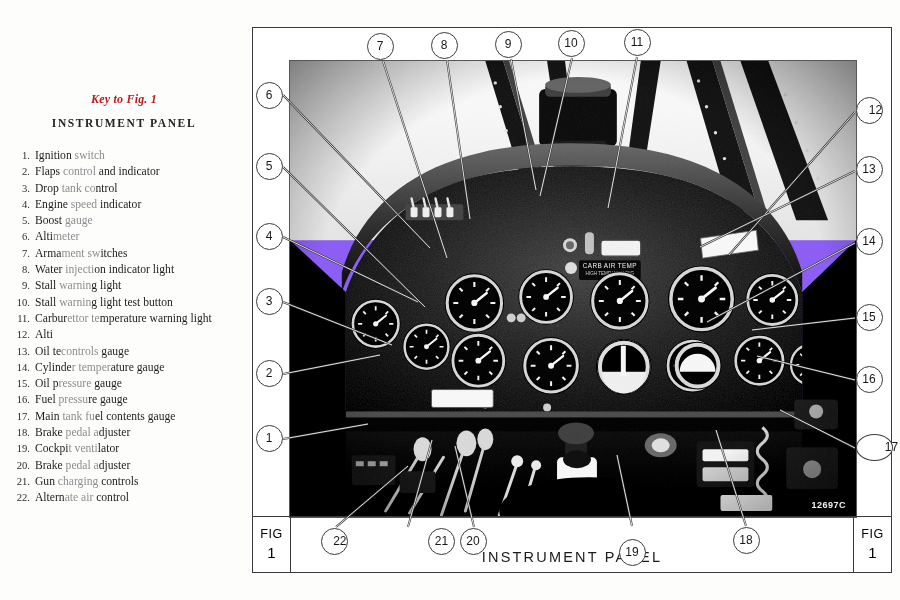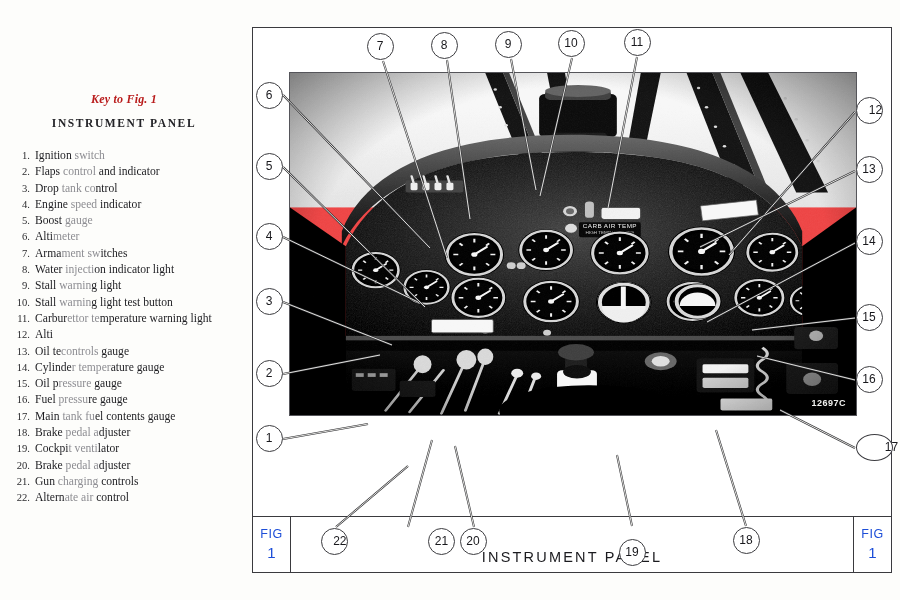--- a/index.html
+++ b/index.html
@@ -102,21 +102,21 @@
     position: absolute;
     bottom: 0;
     width: 38px;
     height: 56px;
     box-sizing: border-box;
     display: flex;
     flex-direction: column;
     align-items: center;
     justify-content: center;
     font-family: "Liberation Sans", sans-serif;
-    color: #1d4ed8;
+    color: #000000;
   }
   .fig-corner.left  { left: 0;  border-right: 1.4px solid #3a3a3e; }
   .fig-corner.right { right: 0; border-left: 1.4px solid #3a3a3e; }
   .fig-corner .fg { font-size: 12.5px; letter-spacing: 0.6px; }
   .fig-corner .fn { font-size: 15px; margin-top: 3px; }
 
   #figure-caption {
     position: absolute;
     left: 0;
     bottom: 7px;
@@ -127,26 +127,25 @@
     letter-spacing: 2.2px;
     color: #1b1b1f;
   }
 
   
   #photo-frame {
     position: absolute;
     left: 36px;
     top: 32px;
     width: 568px;
-    height: 344px;
+    height: 458px;
     border: 1.3px solid #55555a;
     box-sizing: border-box;
     overflow: hidden;
-    background: #ef4444;
-    margin-top: 12px;
+    background: #8b5cf6;
   }
   #photo {
     position: absolute;
     inset: 0;
     filter: contrast(1.18) brightness(0.97) grayscale(1);
   }
   #photo svg { display: block; width: 100%; height: 100%; }
 
   #photo-negative-id {
     position: absolute;

